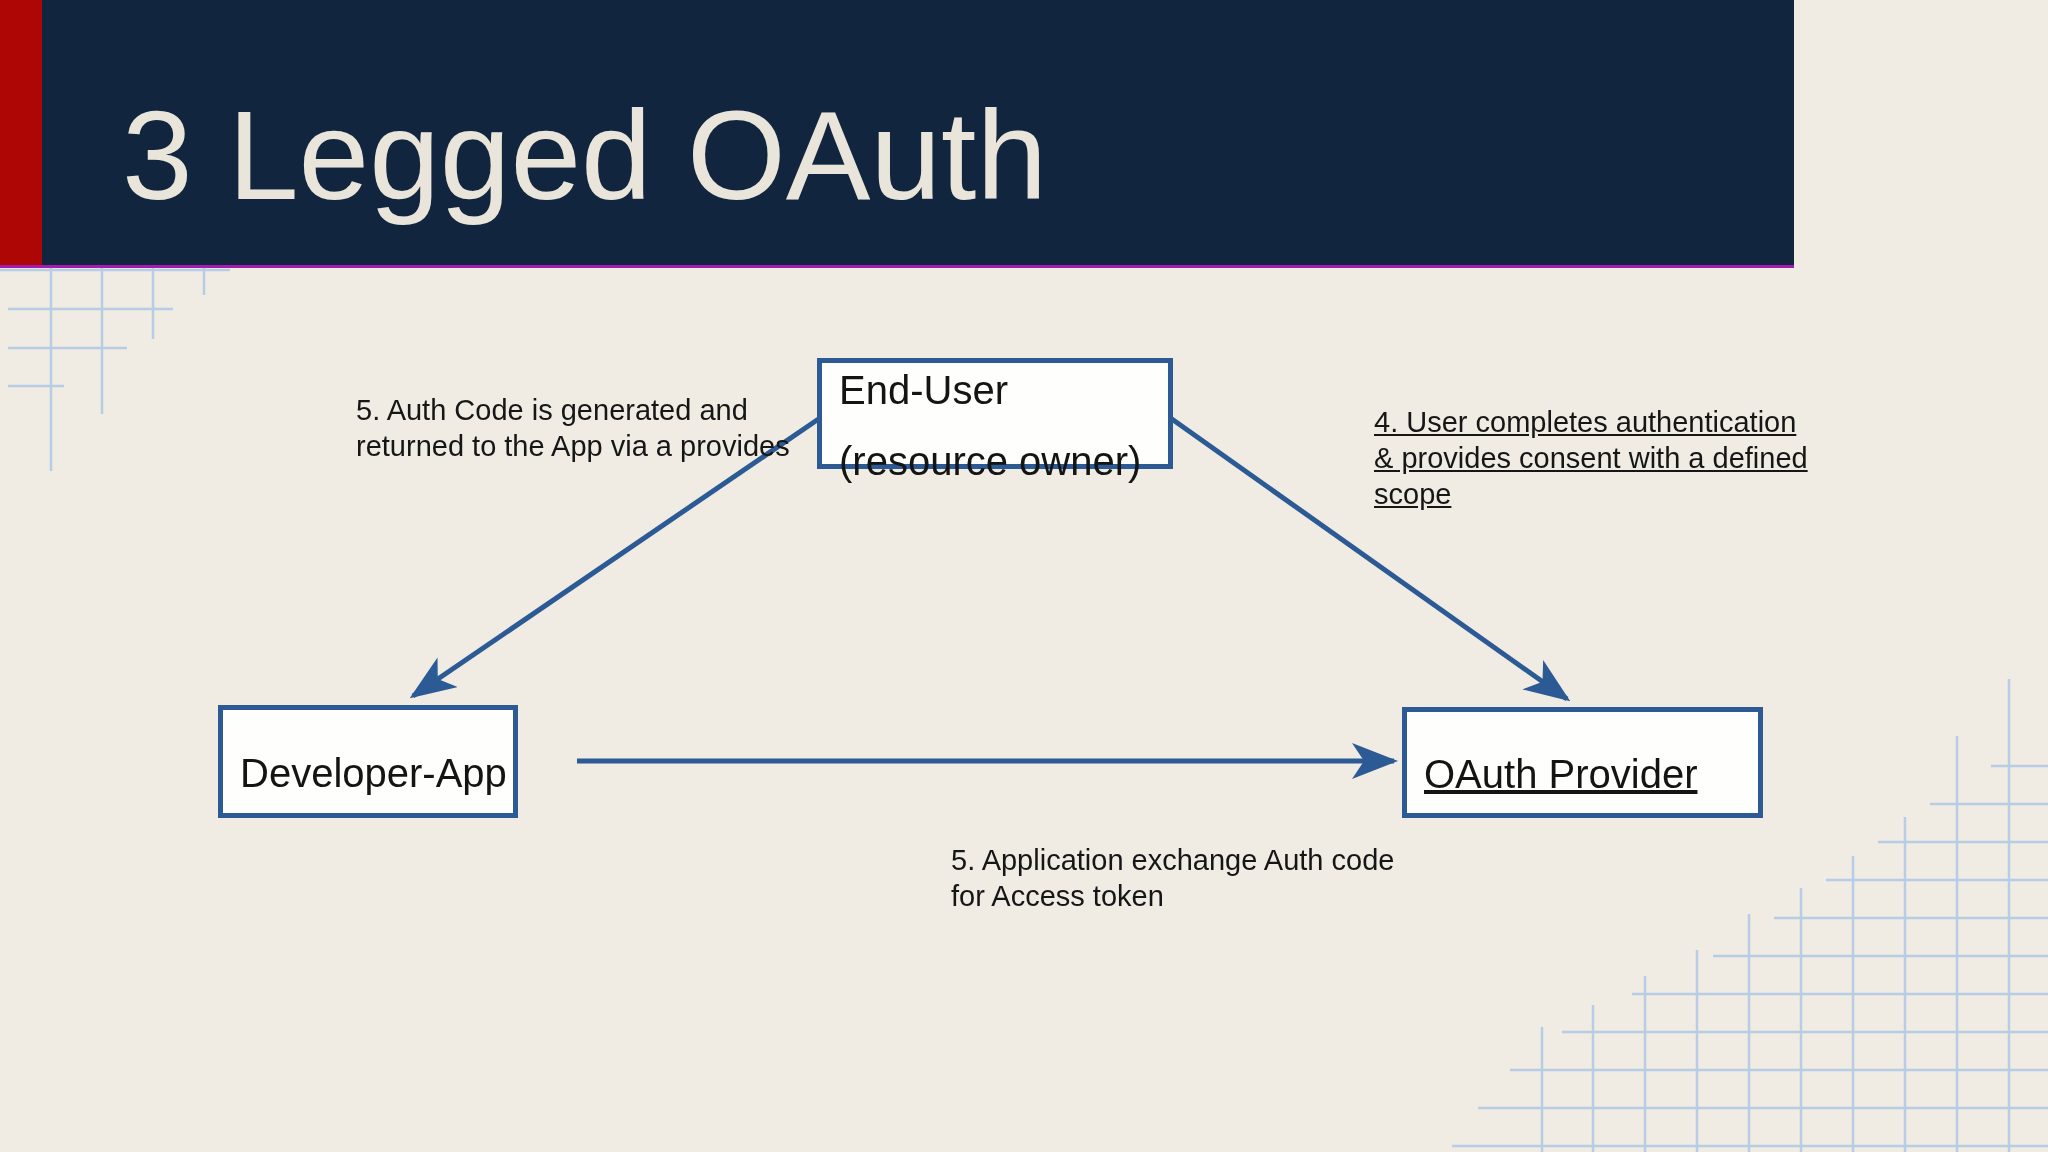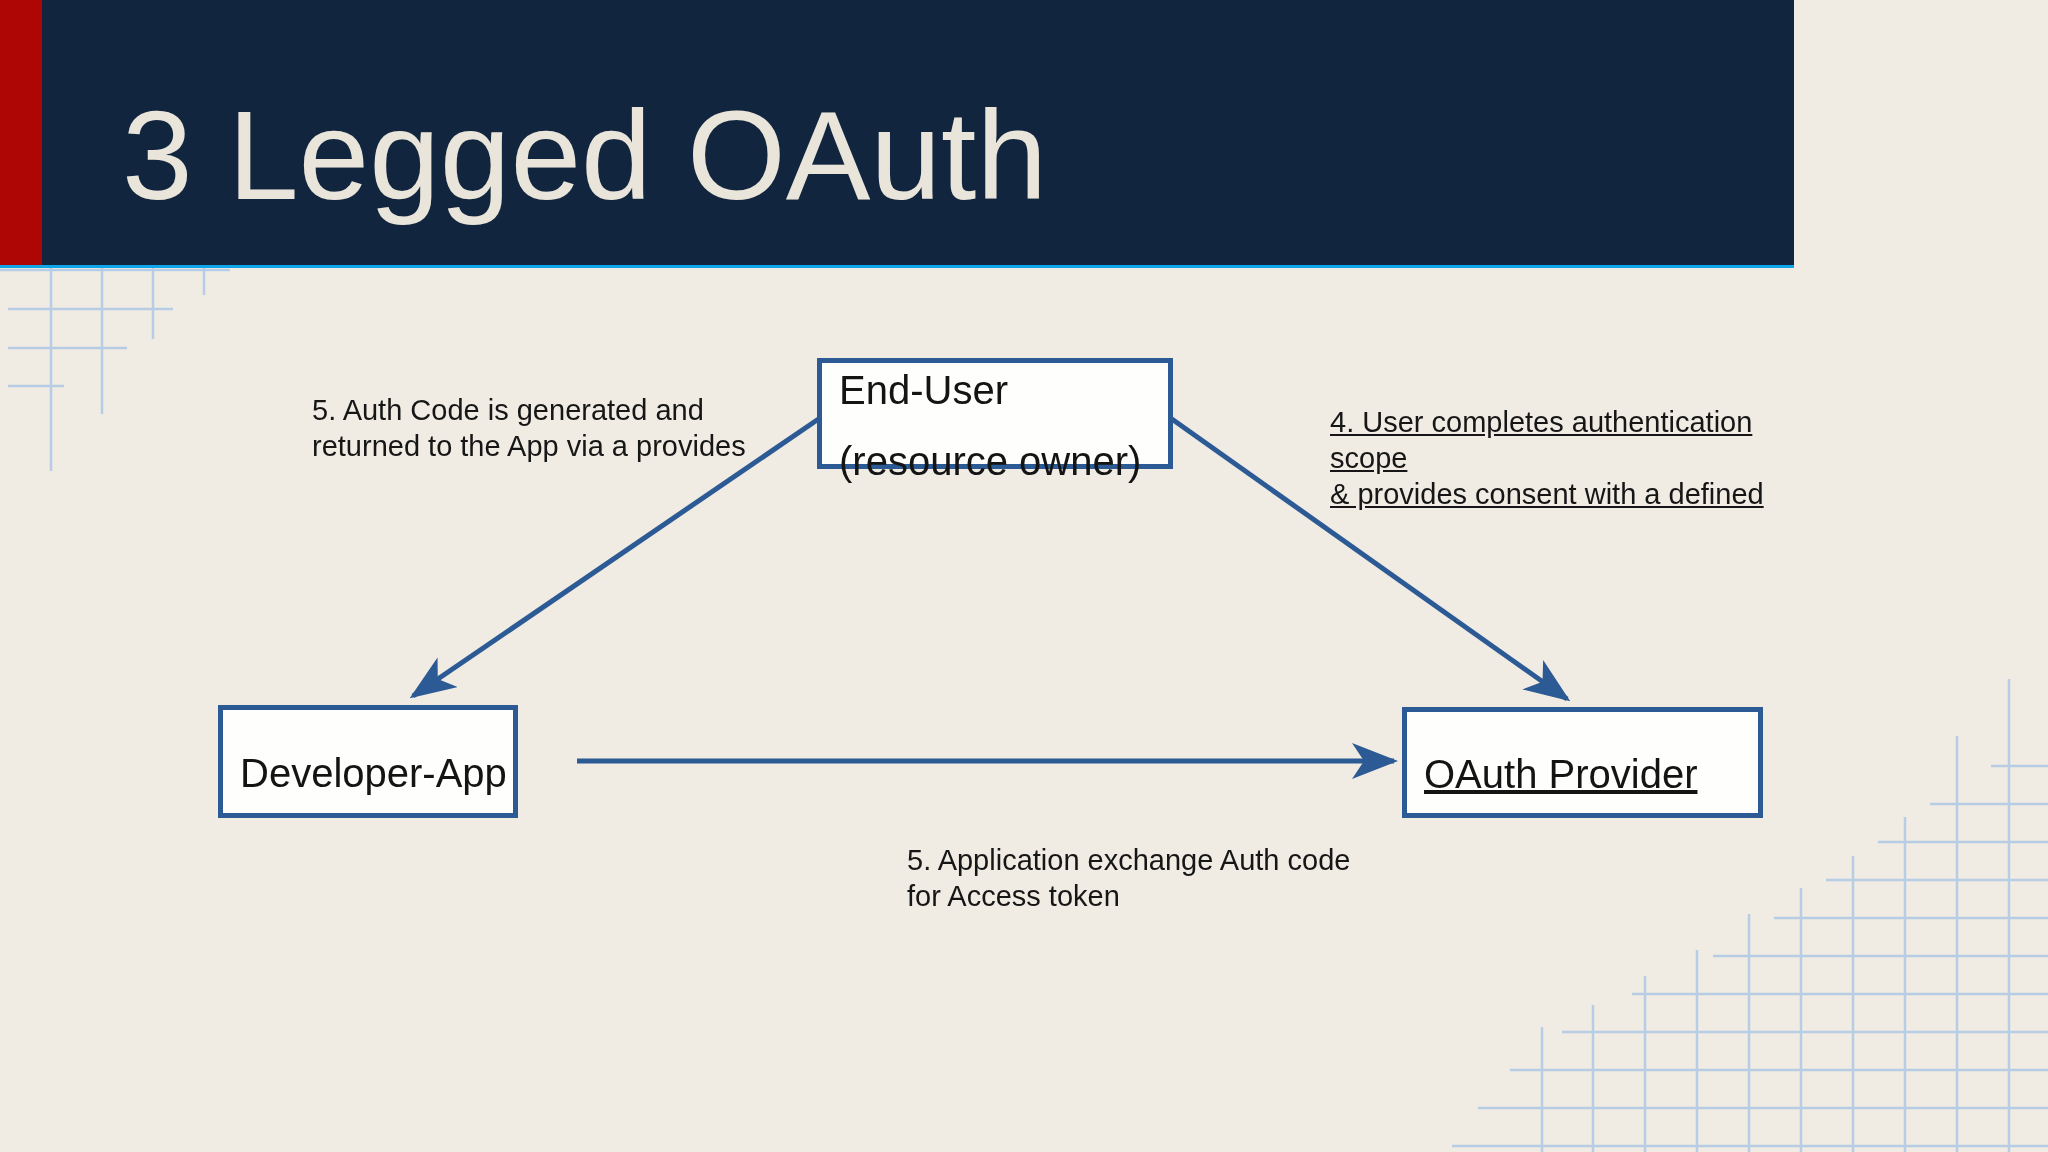--- a/index.html
+++ b/index.html
@@ -9,21 +9,21 @@
     background:#F0EBE3;
     overflow:hidden;
     font-family:"Liberation Sans", sans-serif;
   }
   svg.layer{position:absolute;left:0;top:0;width:2048px;height:1152px;}
   .decor{z-index:1;}
   .arrows{z-index:2;}
   .header{
     position:absolute;left:0;top:0;width:1794px;height:268px;
     background:#12253E;
-    border-bottom:3px solid #0ea5e9;
+    border-bottom:3px solid #a21caf;
     z-index:3;
     box-sizing:border-box;
   }
   .header-stripe{
     position:absolute;left:0;top:0;width:42px;height:265px;
     background:#AE0505;
   }
   .slide-title{
     position:absolute;left:122px;top:92px;margin:0;
     font-size:127px;font-weight:400;line-height:1.0;
@@ -42,21 +42,21 @@
   }
   .node span{display:block;margin-top:24px;}
   #node-end-user{left:817px;top:358px;width:356px;height:111px;}
   #node-developer-app{left:218px;top:705px;width:300px;height:113px;}
   #node-oauth-provider{left:1402px;top:707px;width:361px;height:111px;text-decoration:underline;}
   .annotation{
     position:absolute;
     font-size:29px;line-height:36px;color:#161616;
     z-index:4;
   }
-  .annotation span{display:block;}
+  .annotation span{display:block;margin-left:44px;}
   #annotation-step-5{left:312px;top:392px;}
   #annotation-step-4{left:1330px;top:404px;text-decoration:underline;}
   #annotation-step-6{left:907px;top:842px;}
 </style>
 </head>
 <body>
 
 <div class="slide">
 
   <svg class="layer decor">
@@ -124,22 +124,22 @@
     <span>OAuth Provider</span>
   </div>
 
   <div class="annotation" id="annotation-step-5">
     <span>5. Auth Code is generated and</span>
     <span>returned to the App via a provides</span>
   </div>
 
   <div class="annotation" id="annotation-step-4">
     <span>4. User completes authentication</span>
+    <span>&amp; provides consent with a defined</span>
     <span>scope</span>
-    <span>&amp; provides consent with a defined</span>
   </div>
 
   <div class="annotation" id="annotation-step-6">
     <span>5. Application exchange Auth code</span>
     <span>for Access token</span>
   </div>
 
 </div>
 
 </body></html>

